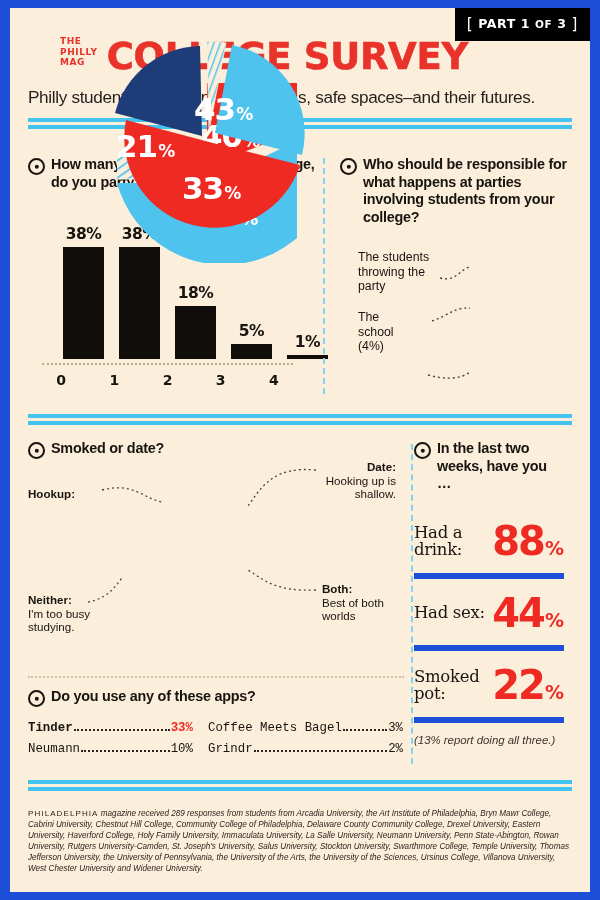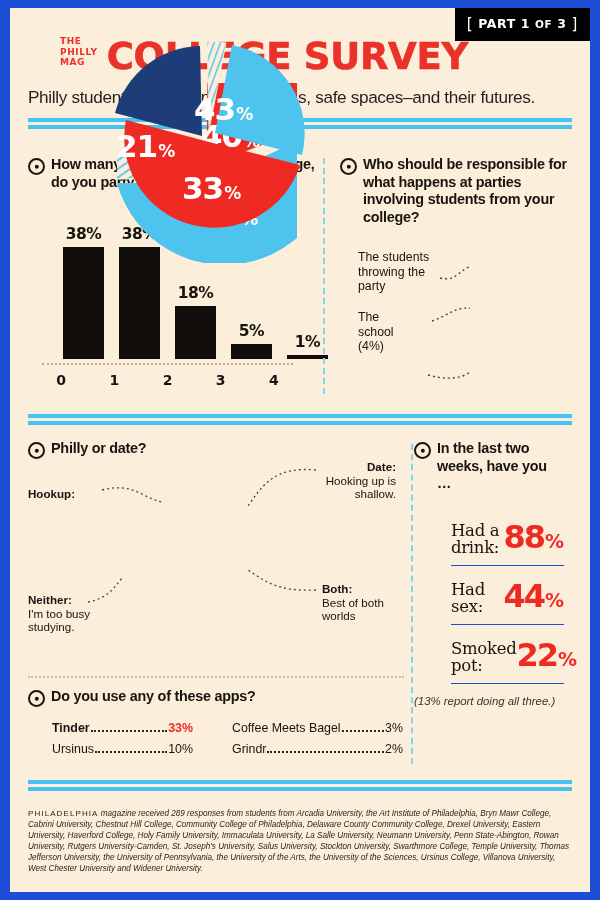--- a/index.html
+++ b/index.html
@@ -94,36 +94,36 @@
   .pieval s{font-size:17px;text-decoration:none;margin-left:1px;}
 
   
   #hook-panel{position:absolute;left:18px;top:432px;width:390px;}
   #pie2-wrap{position:absolute;left:100px;top:28px;width:200px;height:200px;}
   .hk-lab{position:absolute;font-size:11.6px;line-height:13.6px;color:#18140f;}
   .hk-lab b{font-weight:bold;}
 
   
   #two-weeks{position:absolute;left:404px;top:432px;width:150px;}
-  .tw-row{display:flex;align-items:flex-end;justify-content:space-between;
-          padding:11px 0 9px 0;border-bottom:1px solid #1d4ed8;margin-left:37px;}
+  .tw-row{display:flex;align-items:center;justify-content:space-between;
+          padding:11px 0 9px 0;border-bottom:6px solid #1d4ed8;}
   .tw-label{font-family:"DejaVu Serif",serif;font-size:16.5px;line-height:17px;
             color:#18140f;letter-spacing:-.3px;}
   .tw-num{color:#EE2A23;font-family:"DejaVu Sans",sans-serif;font-weight:bold;
           letter-spacing:-2px;white-space:nowrap;}
-  .tw-num b{font-size:32px;}
+  .tw-num b{font-size:40px;}
   .tw-num s{font-size:19px;text-decoration:none;letter-spacing:0;margin-left:1px;}
   .tw-note{margin-top:11px;font-style:italic;font-size:11.4px;color:#3a332a;}
 
   
   #apps-panel{position:absolute;left:18px;top:680px;width:380px;}
   .apps-grid{margin-top:14px;display:grid;grid-template-columns:165px 195px;
              column-gap:15px;row-gap:7px;}
   .app{display:flex;align-items:baseline;font-size:12.4px;color:#18140f;
-       font-family:Liberation Sans, sans-serif;margin-left:24px;}
+       font-family:Liberation Mono, monospace;}
   .app .nm{white-space:nowrap;}
   .app .dots{flex:1;border-bottom:2px dotted #2a241c;margin:0 1px 3px 1px;}
   .app .pc{white-space:nowrap;font-weight:bold;}
   .app.hi .nm{font-weight:bold;}
   .app.hi .pc{color:#EE2A23;}
   .app .pc.plain{font-weight:normal;}
 
   
   #footnote{position:absolute;left:18px;top:800px;width:544px;
             font-family:"Liberation Sans",sans-serif;font-style:italic;
@@ -239,21 +239,21 @@
   </svg>
 
   <div class="rule" style="top:406px">
         <i></i>
         <i></i>
       </div>
 
   <div id="hook-panel">
     <div class="q">
       <span class="bullseye"></span>
-      <span>Philly or date?</span>
+      <span>Smoked or date?</span>
     </div>
   </div>
 
   <div id="pie2-wrap">
     <svg width="200" height="200" viewBox="0 0 200 200">
       <defs>
         <pattern id="hatch2" width="6" height="6" patternTransform="rotate(20)" patternUnits="userSpaceOnUse">
           <rect width="6" height="6" fill="#FBEFDC"></rect>
           <line x1="0" y1="0" x2="0" y2="6" stroke="#4DC3ED" stroke-width="2.8"></line>
         </pattern>
@@ -350,21 +350,21 @@
         <span class="nm">Tinder</span>
         <span class="dots"></span>
         <span class="pc">33%</span>
       </div>
       <div class="app">
         <span class="nm">Coffee Meets Bagel</span>
         <span class="dots"></span>
         <span class="pc plain">3%</span>
       </div>
       <div class="app">
-        <span class="nm">Ursinus</span>
+        <span class="nm">Neumann</span>
         <span class="dots"></span>
         <span class="pc plain">10%</span>
       </div>
       <div class="app">
         <span class="nm">Grindr</span>
         <span class="dots"></span>
         <span class="pc plain">2%</span>
       </div>
     </div>
   </div>

